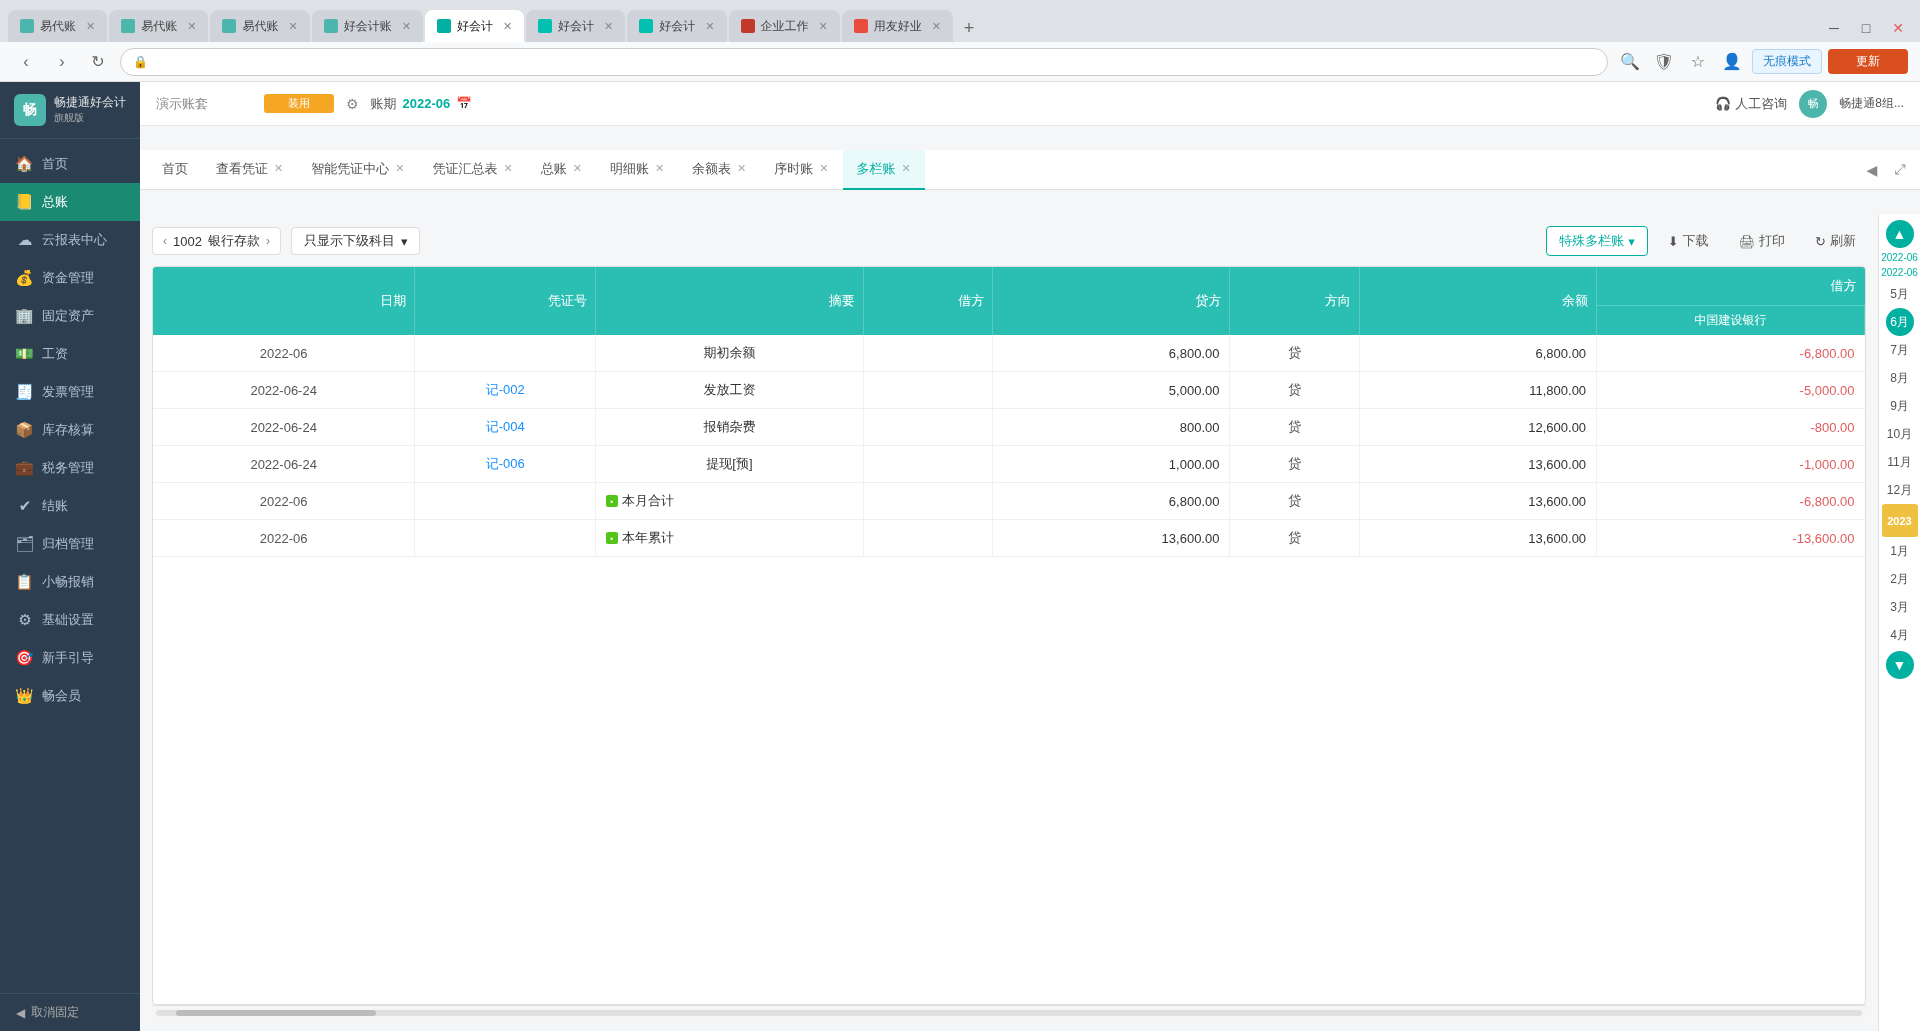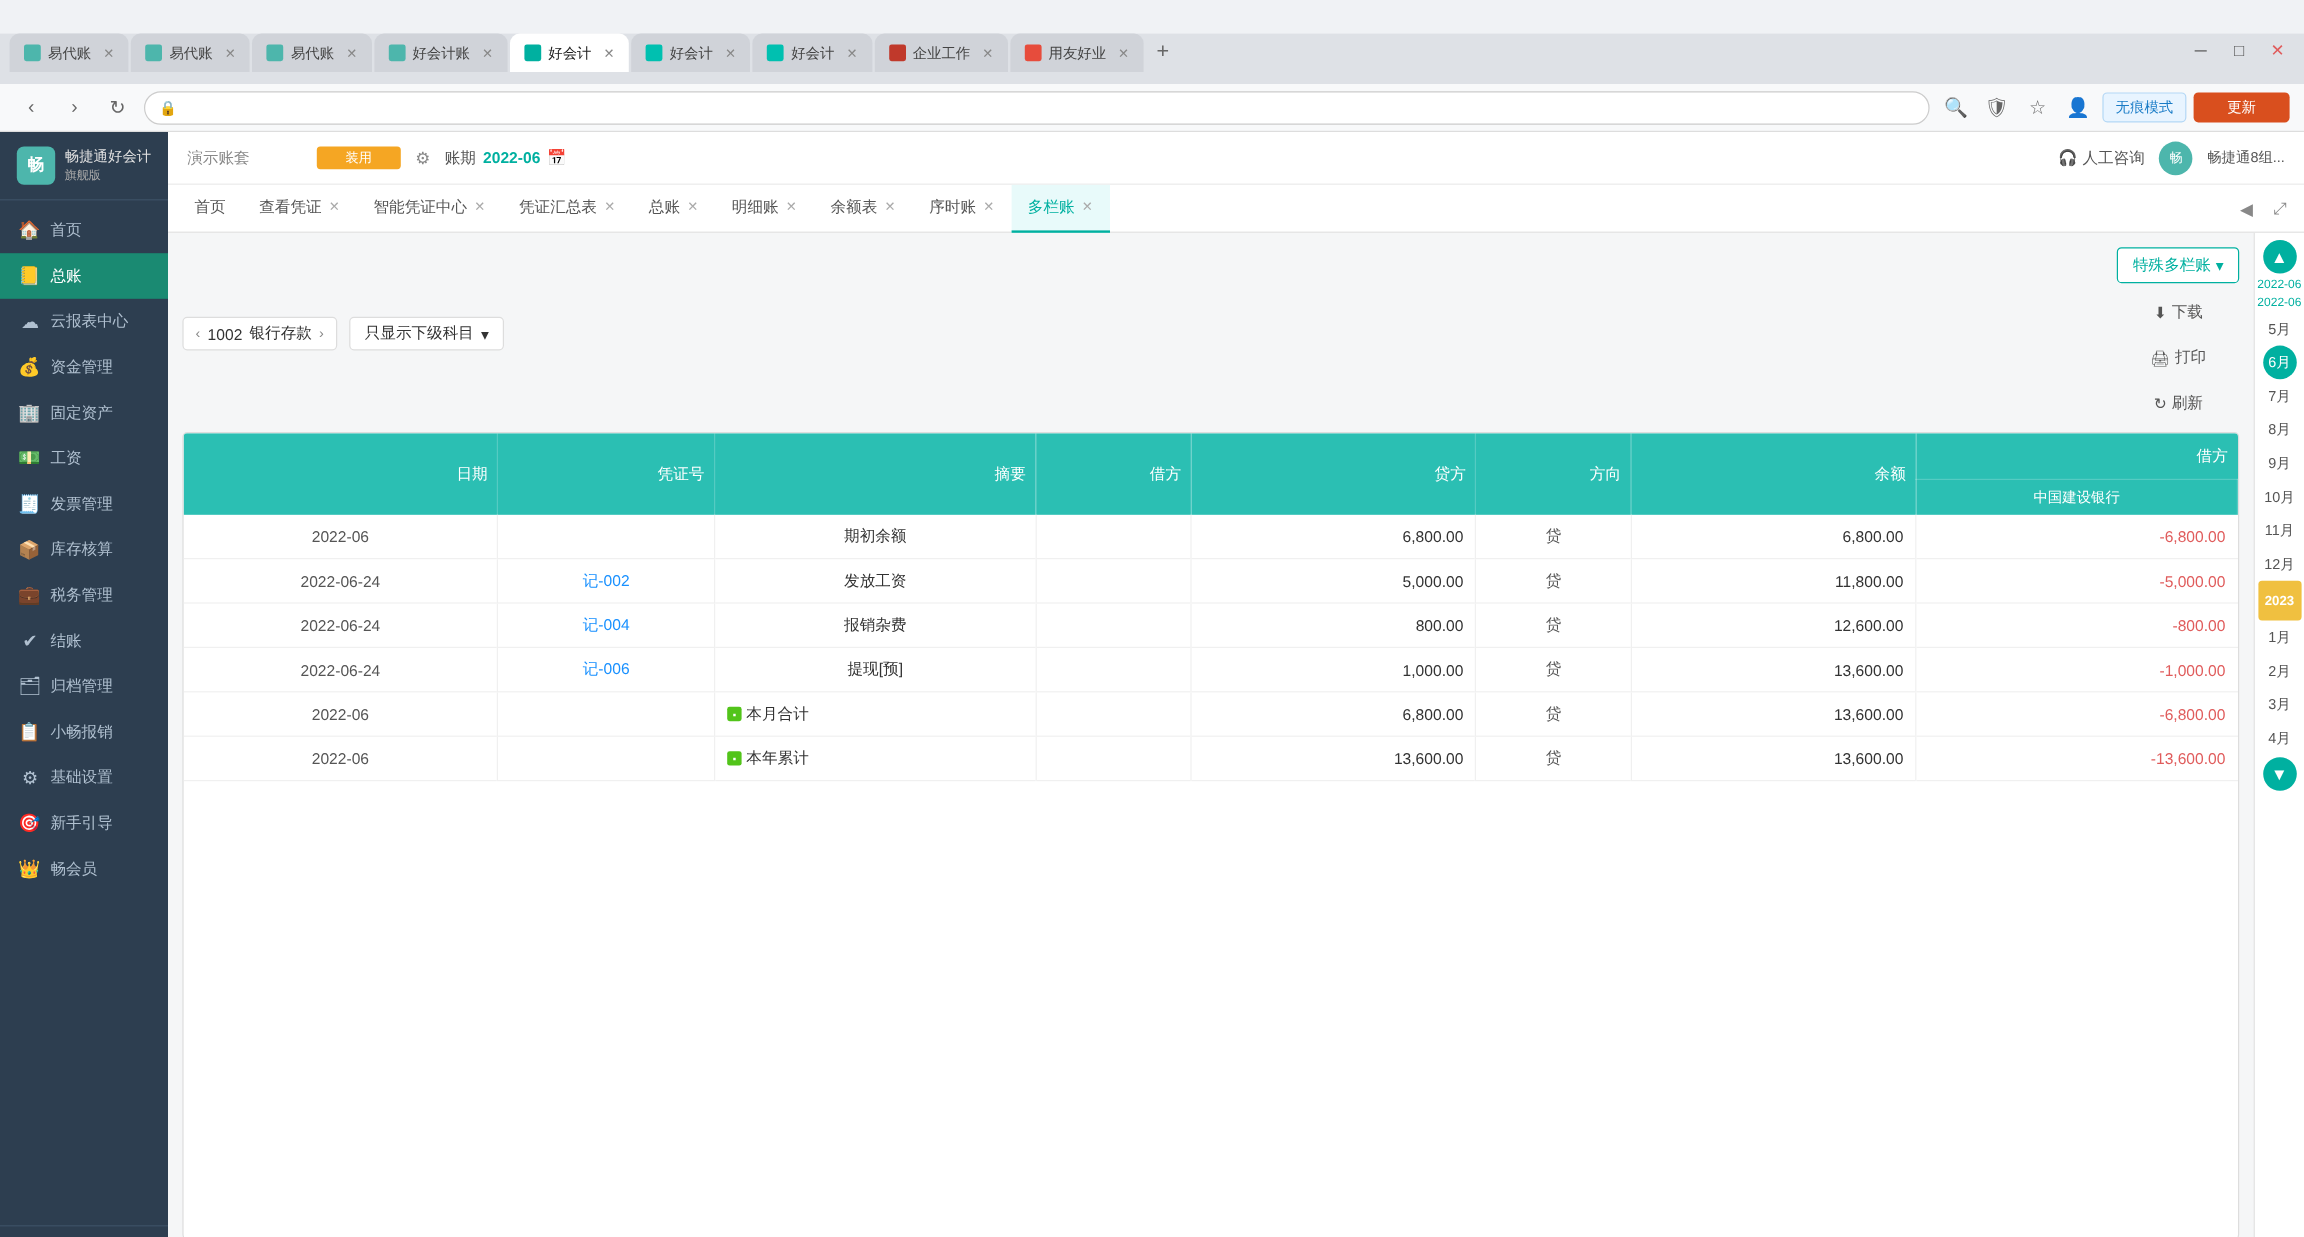--- a/index.html
+++ b/index.html
@@ -1,19 +1,19 @@
 <!DOCTYPE html>
 <html><head>
   <meta charset="utf-8">
   <style>
     * { margin: 0; padding: 0; box-sizing: border-box; }
     body { font-family: 'Microsoft YaHei', '微软雅黑', sans-serif; font-size: 13px; background: #f0f2f5; width: 1920px; height: 1031px; overflow: hidden; }
 
     
-    .browser-chrome { background: #dee1e6; height: 42px; display: flex; align-items: flex-start; padding: 0 8px; gap: 0; margin-top: 28px; }
+    .browser-chrome { background: #dee1e6; height: 42px; display: flex; align-items: flex-end; padding: 0 8px; gap: 0; }
     .tab { display: flex; align-items: center; height: 32px; padding: 0 12px; border-radius: 8px 8px 0 0; font-size: 12px; color: #444; background: #d0d3d9; margin-right: 2px; gap: 6px; cursor: pointer; max-width: 160px; white-space: nowrap; overflow: hidden; }
     .tab.active { background: #fff; color: #222; }
     .tab .tab-icon { width: 14px; height: 14px; border-radius: 2px; flex-shrink: 0; }
     .tab .tab-close { margin-left: 4px; color: #888; font-size: 11px; cursor: pointer; flex-shrink: 0; }
     .tab-add { width: 28px; height: 28px; display: flex; align-items: center; justify-content: center; color: #666; font-size: 18px; cursor: pointer; }
     .browser-controls { display: flex; align-items: center; gap: 4px; margin-left: auto; }
     .browser-btn { width: 28px; height: 28px; display: flex; align-items: center; justify-content: center; color: #555; font-size: 14px; cursor: pointer; }
 
     
     .address-bar { background: #f8f9fa; height: 40px; display: flex; align-items: center; padding: 0 12px; gap: 8px; border-bottom: 1px solid #ddd; }
@@ -33,21 +33,21 @@
     .logo-icon { width: 32px; height: 32px; background: #4db6ac; border-radius: 6px; display: flex; align-items: center; justify-content: center; color: white; font-size: 14px; font-weight: bold; }
     .logo-text { font-size: 12px; color: #e0e0e0; line-height: 1.3; }
     .logo-sub { font-size: 10px; color: #aaa; }
     .sidebar-nav { flex: 1; overflow-y: auto; padding: 6px 0; }
     .nav-item { display: flex; align-items: center; gap: 8px; padding: 10px 16px; cursor: pointer; color: #b0c0d0; font-size: 13px; }
     .nav-item.active { background: #1a8a72; color: #fff; }
     .nav-item .nav-icon { width: 18px; height: 18px; display: flex; align-items: center; justify-content: center; font-size: 15px; }
     .sidebar-bottom { padding: 10px 16px; border-top: 1px solid #3d5166; font-size: 12px; color: #aaa; cursor: pointer; display: flex; align-items: center; gap: 6px; }
 
     
-    .main-content { flex: 1; background: #f5f6f7; display: flex; flex-direction: column; overflow: hidden; }
+    .main-content { flex: 1; background: #f5f6f7; display: flex; flex-direction: column; overflow: hidden; gap: 24px; }
 
     
     .app-header { background: #fff; height: 44px; display: flex; align-items: center; padding: 0 16px; border-bottom: 1px solid #e8e8e8; gap: 12px; flex-shrink: 0; }
     .demo-badge { background: #f5a623; color: white; font-size: 11px; padding: 2px 24px; border-radius: 3px; margin-left: 44px; }
     .account-period { display: flex; align-items: center; gap: 6px; font-size: 13px; color: #555; }
     .header-right { margin-left: auto; display: flex; align-items: center; gap: 12px; }
     .consult-btn { display: flex; align-items: center; gap: 4px; color: #555; font-size: 13px; cursor: pointer; }
     .user-avatar { width: 28px; height: 28px; border-radius: 50%; background: #4db6ac; display: flex; align-items: center; justify-content: center; color: white; font-size: 11px; }
     .user-name { font-size: 12px; color: #555; text-align: right; }
 
@@ -61,21 +61,21 @@
 
     
     .page-area { flex: 1; overflow: hidden; display: flex; }
     .ledger-area { flex: 1; overflow: hidden; display: flex; flex-direction: column; padding: 12px; }
 
     
     .ledger-toolbar { display: flex; align-items: center; margin-bottom: 10px; gap: 10px; }
     .subject-nav { display: flex; align-items: center; gap: 6px; border: 1px solid #ddd; border-radius: 4px; padding: 4px 10px; background: #fff; font-size: 13px; color: #333; }
     .nav-arrow { cursor: pointer; color: #888; font-size: 12px; }
     .show-sub { display: flex; align-items: center; gap: 6px; border: 1px solid #ddd; border-radius: 4px; padding: 4px 12px; background: #fff; font-size: 13px; color: #333; cursor: pointer; }
-    .toolbar-right { margin-left: auto; display: flex; align-items: center; gap: 10px; flex-direction: column; }
+    .toolbar-right { margin-left: auto; display: flex; align-items: center; gap: 10px; }
     .special-ledger-btn { border: 1px solid #00b0a0; color: #00b0a0; background: #fff; border-radius: 4px; padding: 5px 12px; font-size: 13px; cursor: pointer; display: flex; align-items: center; gap: 4px; }
     .action-btn { display: flex; align-items: center; gap: 4px; color: #555; font-size: 13px; cursor: pointer; padding: 5px 10px; }
 
     
     .ledger-table-wrap { flex: 1; overflow: auto; border: 1px solid #ddd; border-radius: 4px; background: #fff; }
     table { width: 100%; border-collapse: collapse; }
     .table-header { background: #2bbfb3; }
     .table-header th { color: #fff; padding: 10px 8px; font-weight: normal; font-size: 13px; text-align: right; border-right: 1px solid rgba(255,255,255,0.2); }
     .table-header th:last-child { border-right: none; }
     .table-sub-header th { background: #2bbfb3; color: #fff; padding: 6px 8px; font-weight: normal; font-size: 12px; text-align: center; border-right: 1px solid rgba(255,255,255,0.2); border-top: 1px solid rgba(255,255,255,0.2); }

